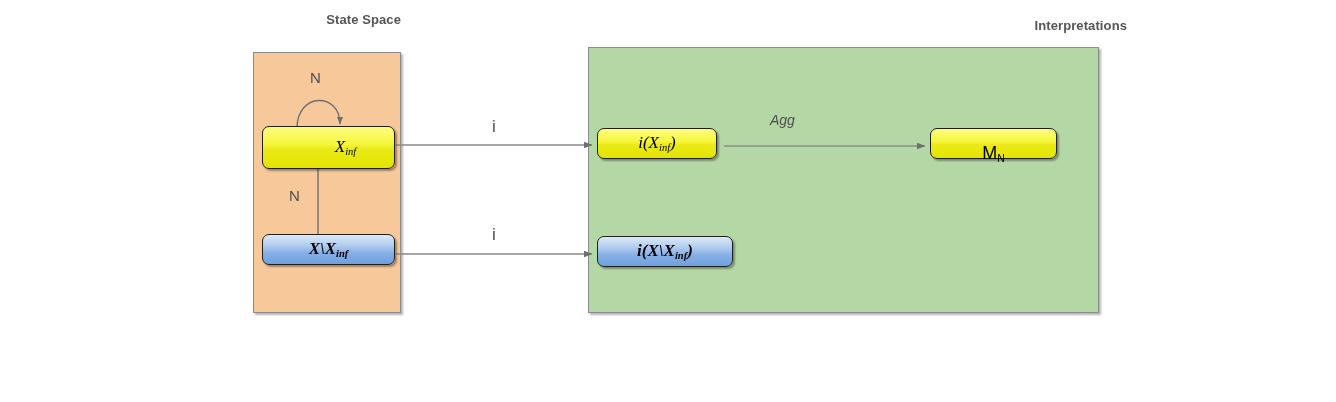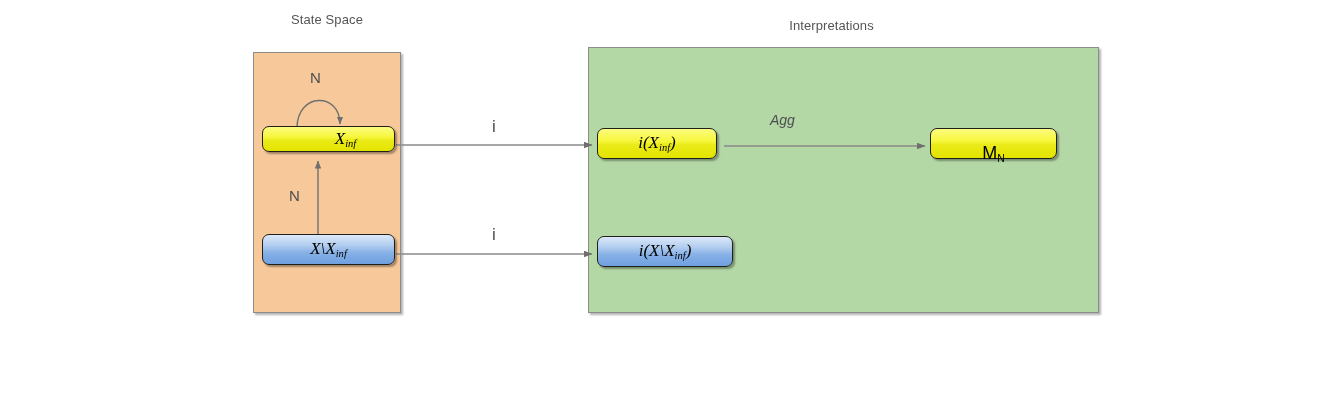--- a/index.html
+++ b/index.html
@@ -17,23 +17,24 @@
   #canvas {
     position: absolute;
     left: 0; top: 0;
     width: 1336px;
     height: 402px;
   }
   .panel-title {
     position: absolute;
     font-size: 13px;
     color: #555558;
-    text-align: center;
+    text-align: right;
     white-space: nowrap;
     letter-spacing: 0.1px;
+    font-weight: bold;
   }
   .panel {
     position: absolute;
     border: 1px solid #8c8c8c;
     box-sizing: border-box;
     box-shadow: 2px 2px 2px rgba(0,0,0,0.30);
   }
   #panel-state-space {
     left: 253px;
     top: 52px;
@@ -59,20 +60,21 @@
     box-shadow: 2px 2px 2px rgba(0,0,0,0.35);
     font-size: 15px;
     color: #000000;
     white-space: nowrap;
   }
   .node-yellow {
     background: linear-gradient(to bottom, #fcfc80 0%, #f6f63c 42%, #eaea18 55%, #e4e400 100%);
   }
   .node-blue {
     background: linear-gradient(to bottom, #dce9f9 0%, #b2cdef 35%, #86b0e6 62%, #6fa0e0 100%);
+    font-weight: bold;
   }
   .node-label {
     font-style: italic;
     font-family: "Liberation Serif", serif;
     font-size: 17px;
     line-height: 1;
     position: relative;
     top: -1px;
   }
   .node-label.upright {
@@ -86,21 +88,21 @@
     vertical-align: baseline;
     position: relative;
     top: 0.30em;
     font-style: italic;
   }
   .node-label.upright sub {
     font-style: normal;
     font-size: 0.58em;
   }
 
-  #node-x-inf   { left: 262px; top: 126px; width: 133px; height: 26px; padding-left: 34px; }
+  #node-x-inf   { left: 262px; top: 126px; width: 133px; height: 43px; padding-left: 34px; }
   #node-x-minus { left: 262px; top: 234px; width: 133px; height: 31px; }
   #node-i-x-inf { left: 597px; top: 128px; width: 120px; height: 31px; }
   #node-m-n     { left: 930px; top: 128px; width: 127px; height: 31px; }
   #node-i-x-minus { left: 597px; top: 236px; width: 136px; height: 31px; }
 
   .edge-label {
     position: absolute;
     font-size: 15px;
     color: #4d4d4f;
     white-space: nowrap;
@@ -117,21 +119,21 @@
     pointer-events: none;
   }
 </style>
 </head>
 <body>
 
 <div id="canvas">
 
   <div class="panel-title" id="title-state-space" style="left:253px; top:12px; width:148px;">State Space</div>
 
-  <div class="panel-title" id="title-interpretations" style="left:576px; top:18px; width:511px;">Interpretations</div>
+  <div class="panel-title" id="title-interpretations" style="left:616px; top:18px; width:511px;">Interpretations</div>
 
   <div class="panel" id="panel-state-space"></div>
   <div class="panel" id="panel-interpretations"></div>
 
   <svg class="overlay" viewBox="0 0 1336 402">
     <defs>
       <marker id="arrowhead" markerWidth="9" markerHeight="7" refX="8.5" refY="3.5" orient="auto" markerUnits="userSpaceOnUse">
         <path d="M0,0 L9,3.5 L0,7 z" fill="#6f6f6f"></path>
       </marker>
       <marker id="arrowheadsm" markerWidth="8" markerHeight="6.5" refX="7.5" refY="3.25" orient="auto" markerUnits="userSpaceOnUse">

